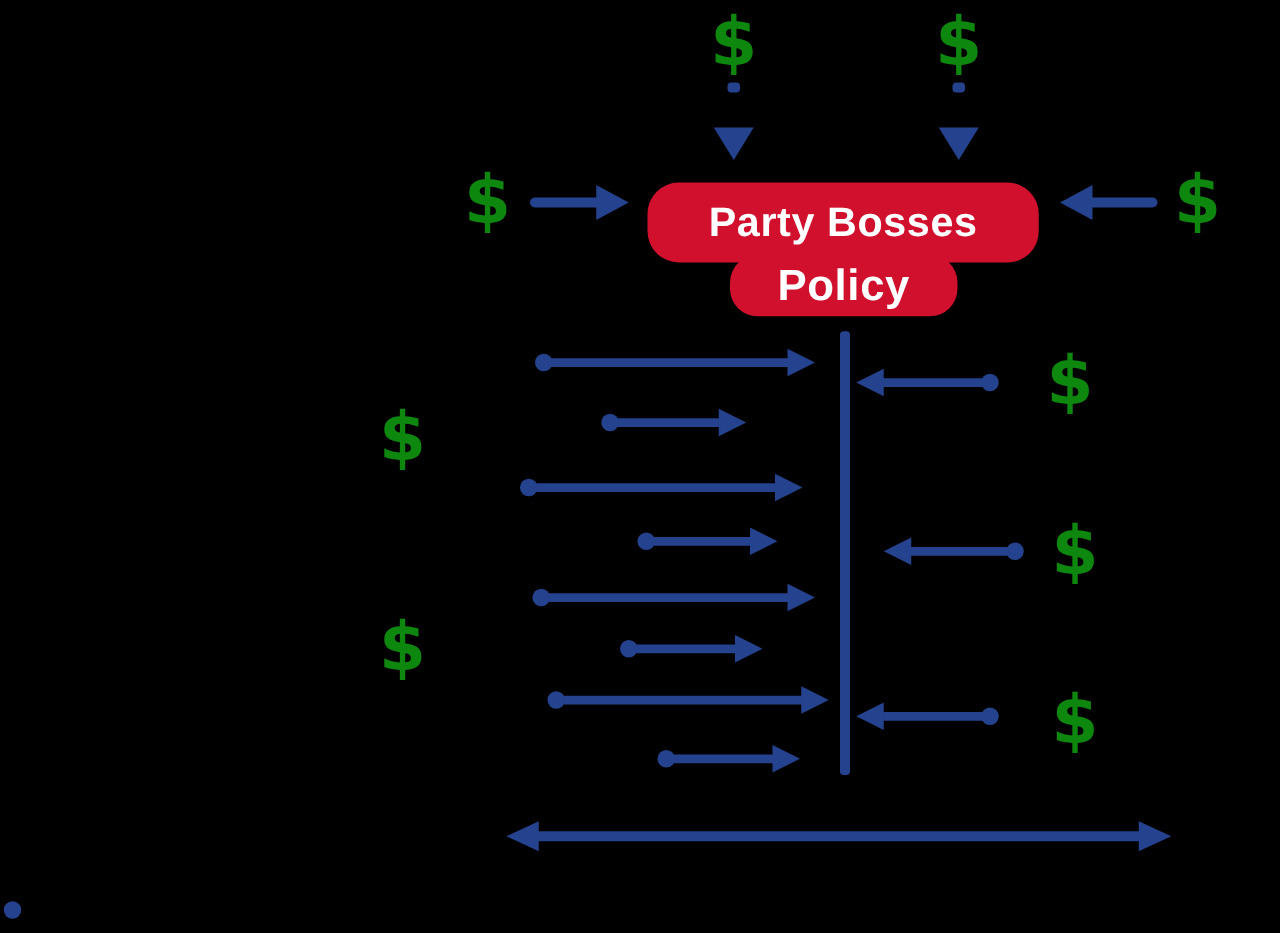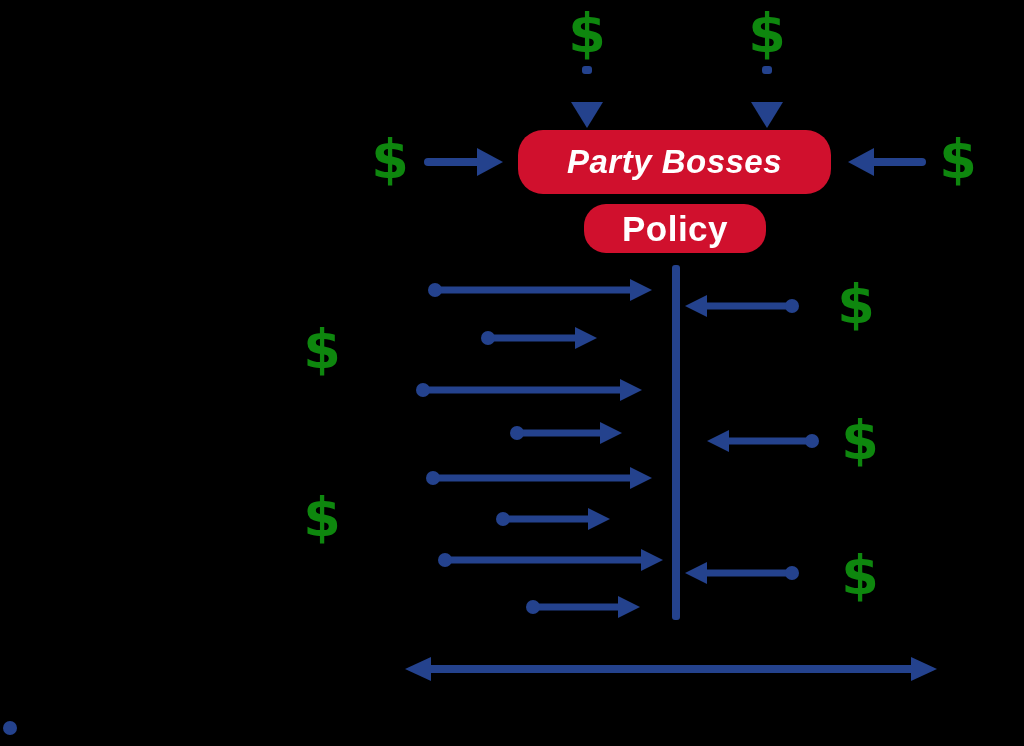--- a/index.html
+++ b/index.html
@@ -73,21 +73,21 @@
   .arrow.both .shaft{left:18px;right:18px;top:50%;height:8px;transform:translateY(-50%);border-radius:4px;}
   .arrow.both .head-r{position:absolute;width:0;height:0;right:0;top:50%;transform:translateY(-50%);
     border-left:26px solid var(--blue);border-top:12px solid transparent;border-bottom:12px solid transparent;}
   .arrow.both .head-l{position:absolute;width:0;height:0;left:0;top:50%;transform:translateY(-50%);
     border-right:26px solid var(--blue);border-top:12px solid transparent;border-bottom:12px solid transparent;}
 </style>
 </head>
 <body>
 
 <div class="stage">
-  <div class="box" id="box-party" style="left: 518px; top: 130px; width: 313px; height: 64px; font-style: italic;">
+  <div class="box" id="box-party" style="left: 518px; top: 146px; width: 313px; height: 64px;">
     <span>Party Bosses</span>
   </div>
   <div class="box" id="box-policy" style="left: 584px; top: 204px; width: 182px; height: 49px;">
     <span>Policy</span>
   </div>
   <div class="vline" id="policy-line" style="left: 672px; top: 265px; height: 355px;"></div>
   <div class="dot" id="corner-dot" style="left: 3px; top: 721px; width: 14px; height: 14px;"></div>
   <div id="arrows-layer">
       <div class="arrow down lg" style="left: 571px; top: 66px; width: 32px; height: 62px;">
         <span class="shaft"></span>

